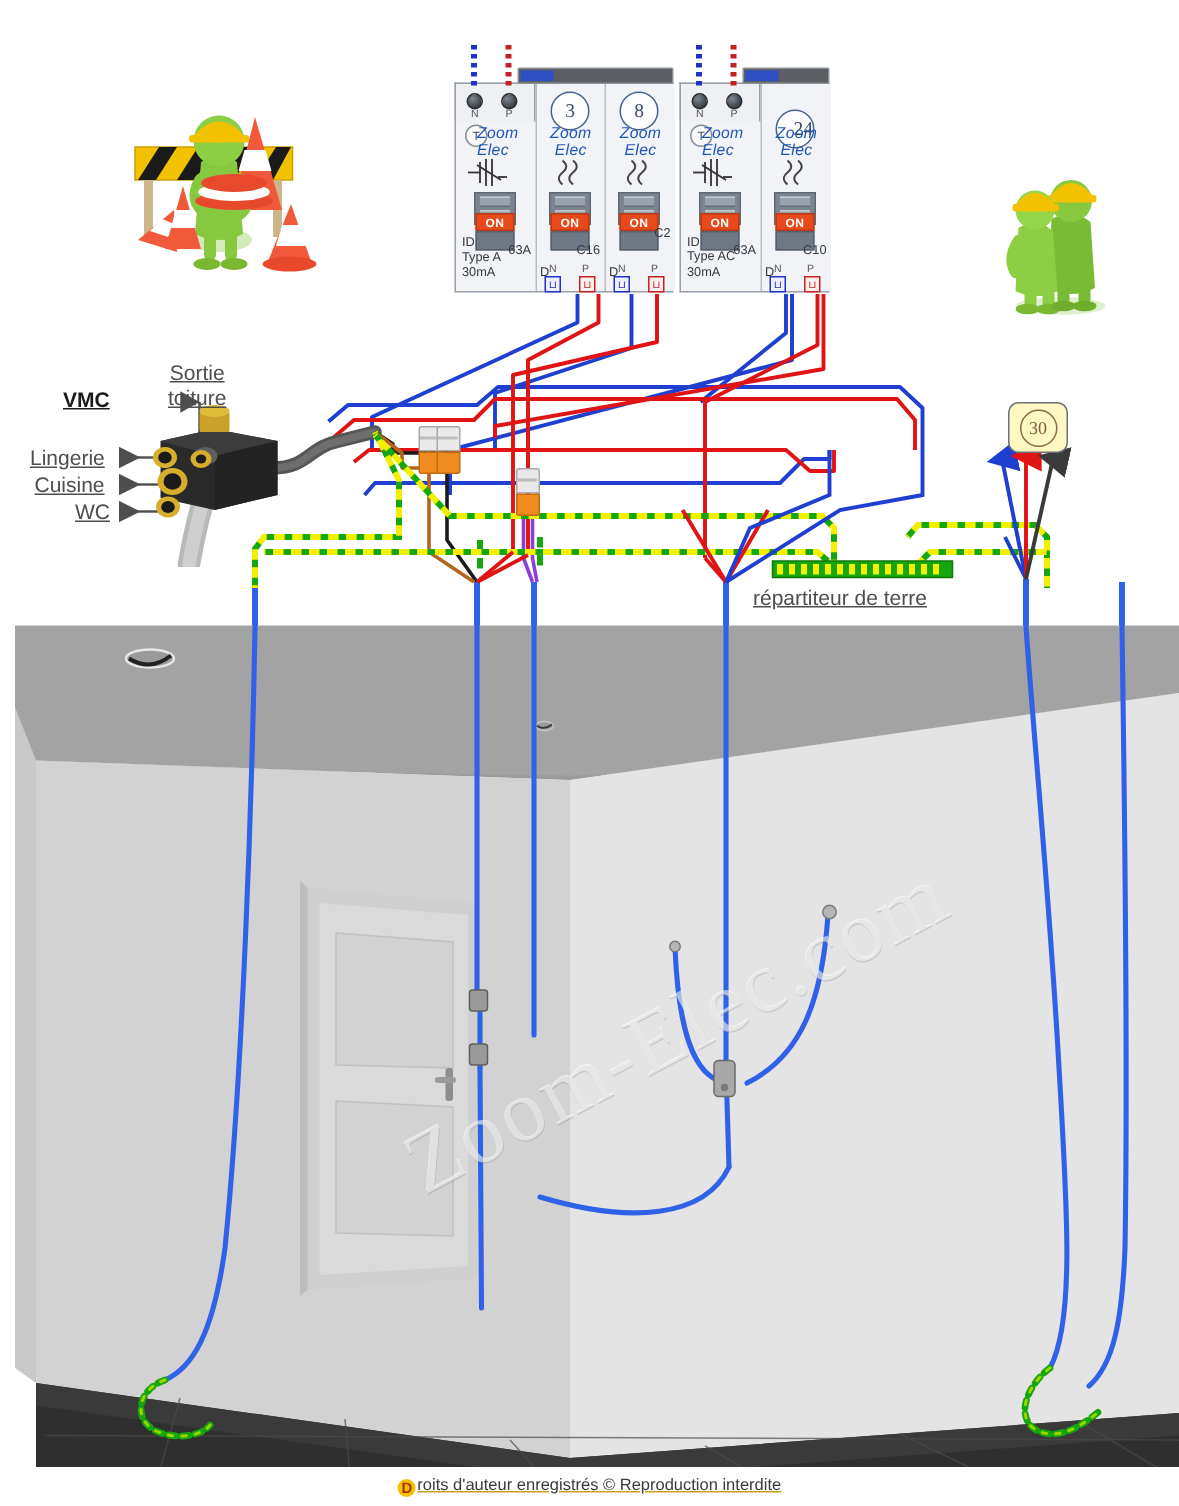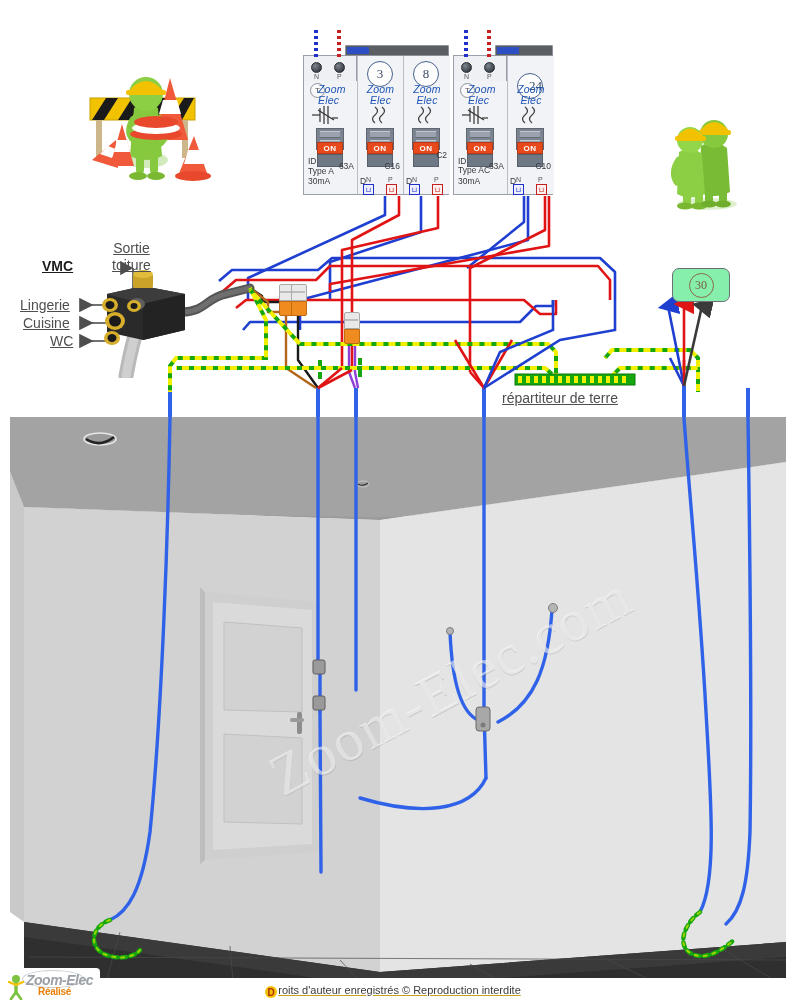--- a/index.html
+++ b/index.html
@@ -567,21 +567,21 @@
   <div class="abs" style="left:344px; top:312px; width:16px; height:32px;">
     <div style="position:absolute;top:0;left:0;width:16px;height:17px;background:#e9e9e9;border:1px solid #a9a9a9;border-radius:2px 2px 0 0;"></div>
     <div style="position:absolute;top:7px;left:1px;width:13px;height:2px;background:#bdbdbd;"></div>
     <div style="position:absolute;top:17px;left:0;width:16px;height:15px;background:#ef8b1f;border:1px solid #c06c10;border-radius:0 0 2px 2px;"></div>
   </div>
 
   <div class="textlabel" style="left:502px; top:390px; font-size:14px;">
     <span>répartiteur de terre</span>
   </div>
 
-  <div class="abs" style="left:672px; top:268px; width:58px; height:34px; border:1px solid #6b7078; border-radius:7px; background:#86efac; display:flex; align-items:center; justify-content:center;">
+  <div class="abs" style="left:672px; top:268px; width:40px; height:34px; border:1px solid #6b7078; border-radius:7px; background:#fef9c3; display:flex; align-items:center; justify-content:center;">
     <div style="width:25px;height:25px;border-radius:50%;border:1.4px solid #8a6a4a;display:flex;align-items:center;justify-content:center;font-size:12px;color:#7b5a3c;font-family:'Liberation Serif',serif;">
       <span>30</span>
     </div>
   </div>
 
   <div class="roomwrap">
     <svg width="786" height="592" viewBox="0 0 786 592">
 
       <polygon points="10,5 786,5 786,50 380,108 24,95 10,60" fill="#a3a3a3"></polygon>
       <polygon points="10,60 24,95 380,108 786,50 786,95 380,105 24,100" fill="#9b9b9b"></polygon>
@@ -674,25 +674,14 @@
   </div>
 
   <div class="botbar">
     <div class="copytext">
       <span class="dcap">
           <span>D</span>
         </span><span>roits d'auteur enregistrés © Reproduction interdite</span>
     </div>
   </div>
 
-  <div class="logo">
-    <div class="ring"></div>
-    <svg class="abs" style="left:2px; top:6px;" width="20" height="26" viewBox="0 0 20 26">
-      <circle cx="10" cy="5" r="4" fill="#7ec340"></circle>
-      <path d="M10 9 L10 18" stroke="#7ec340" stroke-width="3.5" stroke-linecap="round"></path>
-      <path d="M10 11 L3 8 M10 11 L17 8" stroke="#f2c200" stroke-width="2.4" stroke-linecap="round"></path>
-      <path d="M10 18 L5 25 M10 18 L15 25" stroke="#7ec340" stroke-width="2.8" stroke-linecap="round"></path>
-    </svg>
-    <div class="lo1"><span>Zoom-Elec</span></div>
-    <div class="lo2"><span>Réalisé</span></div>
-  </div>
 
 </div>
 
 </body></html>

